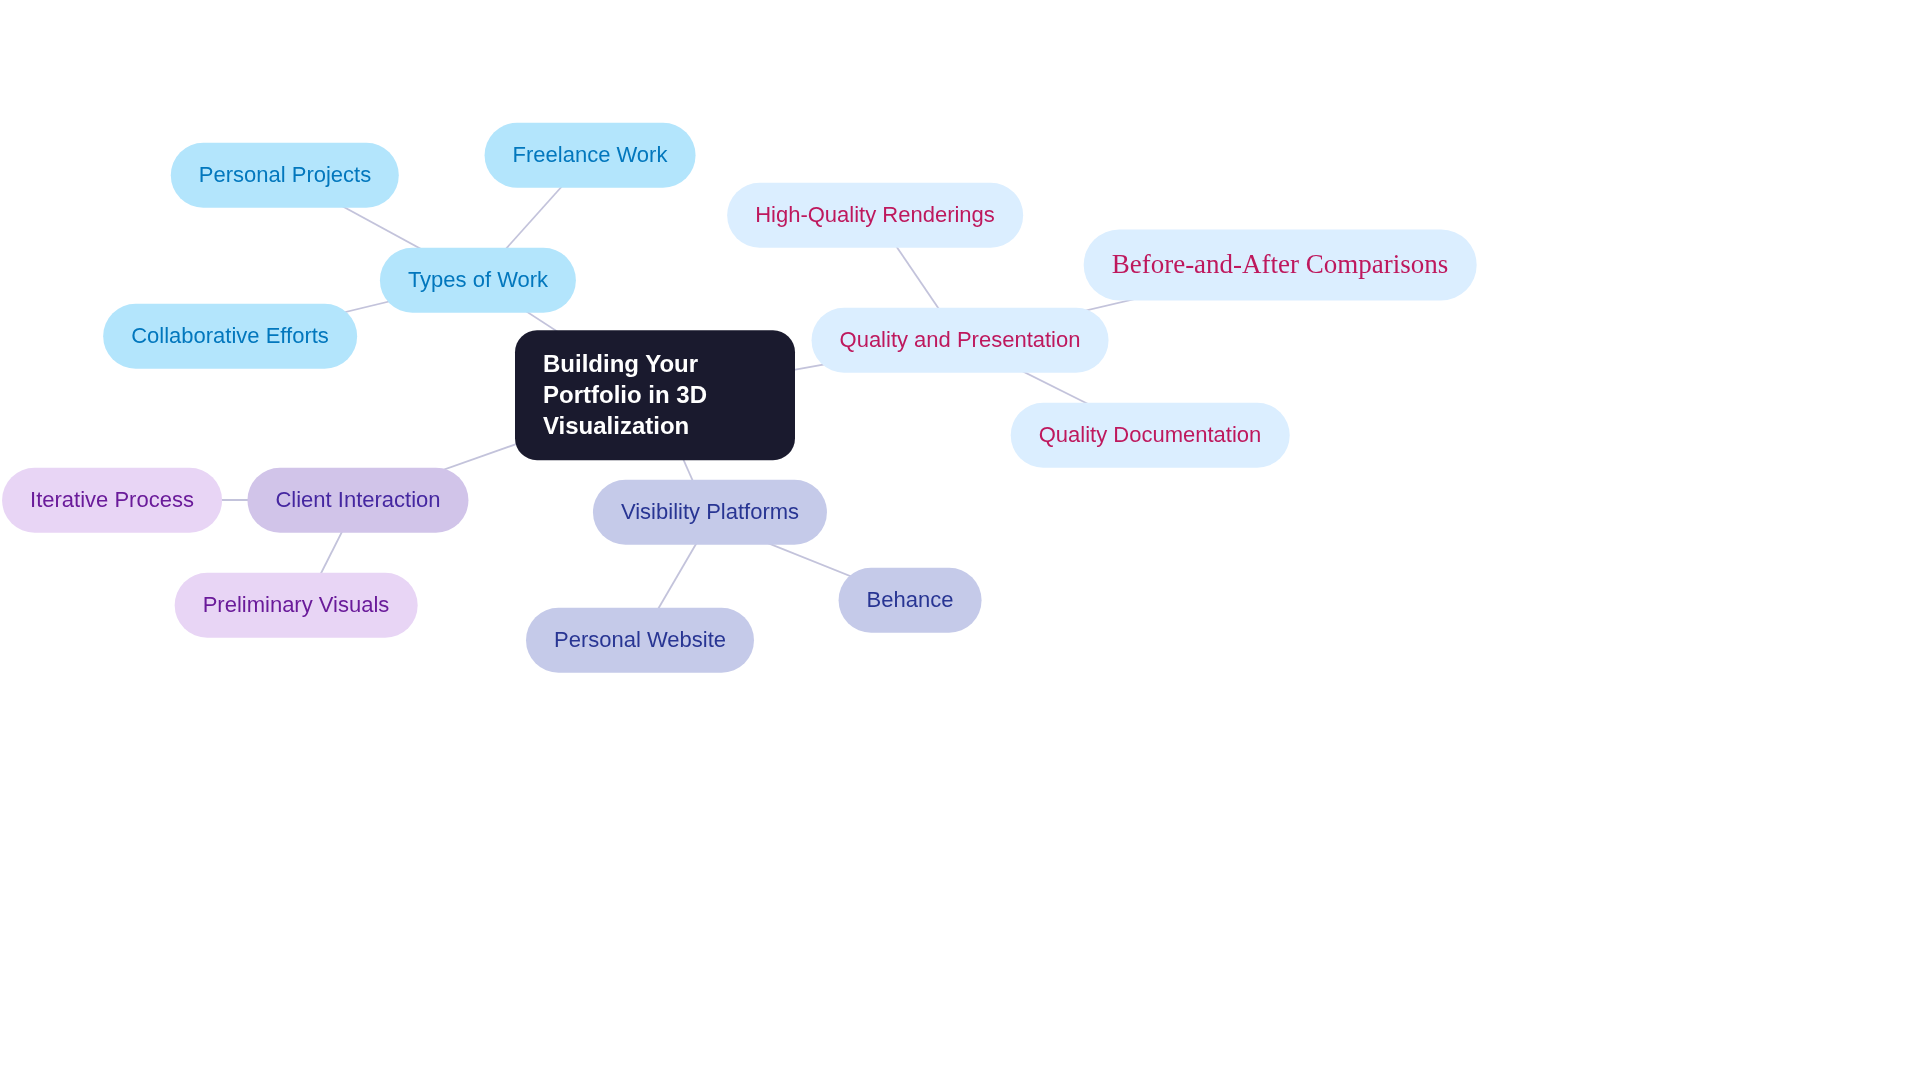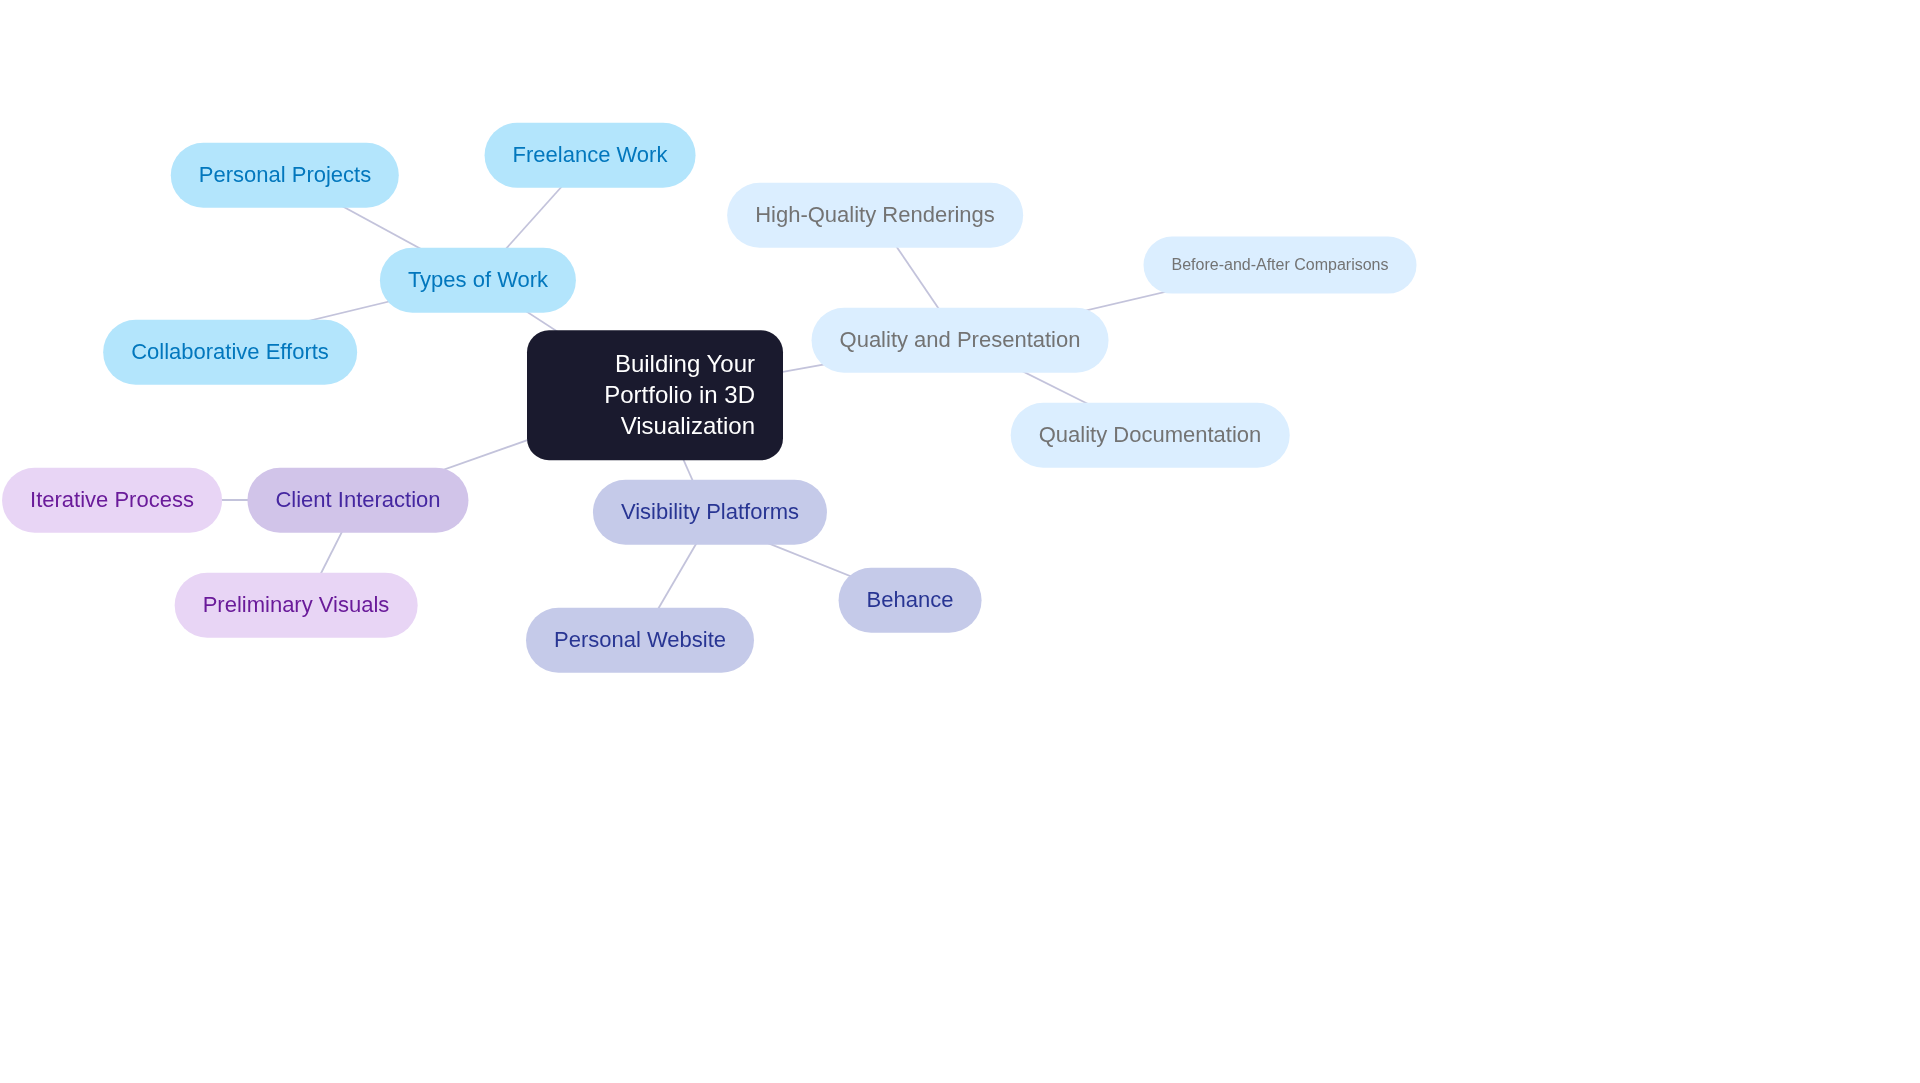--- a/index.html
+++ b/index.html
@@ -34,43 +34,43 @@
       font-weight: 500;
       cursor: default;
       transform: translate(-50%, -50%);
       padding: 18px 28px;
       line-height: 1.3;
     }
     .node-center {
       background: #1a1a2e;
       color: #ffffff;
       font-size: 24px;
-      font-weight: 400;
+      font-weight: 700;
       border-radius: 22px;
-      width: 256px;
-      text-align: right;
+      width: 280px;
+      text-align: left;
     }
     .node-blue {
       background: #b3e5fc;
       color: #0277bd;
       border: none;
     }
     .node-lavender {
       background: #d1c4e9;
       color: #4527a0;
       border: none;
     }
     .node-purple-light {
       background: #e8d5f5;
       color: #6a1b9a;
       border: none;
     }
     .node-blue-pale {
       background: #dbeeff;
-      color: #737373;
+      color: #be185d;
       border: none;
     }
     .node-violet {
       background: #c5cae9;
       color: #283593;
       border: none;
     }
   </style>
 </head>
 <body>
@@ -102,33 +102,33 @@
   </div>
 
   <div class="node node-blue" id="node-freelanceWork" style="left: 590px; top: 155px;">
     <span>Freelance Work</span>
   </div>
 
   <div class="node node-blue" id="node-personalProjects" style="left: 285px; top: 175px;">
     <span>Personal Projects</span>
   </div>
 
-  <div class="node node-blue" id="node-collaborativeEfforts" style="left: 230px; top: 352px; align-items: flex-end;">
+  <div class="node node-blue" id="node-collaborativeEfforts" style="left: 230px; top: 336px; align-items: flex-end;">
     <span>Collaborative Efforts</span>
   </div>
 
   <div class="node node-blue-pale" id="node-qualityAndPresentation" style="left: 960px; top: 340px;">
     <span>Quality and Presentation</span>
   </div>
 
   <div class="node node-blue-pale" id="node-highQualityRenderings" style="left: 875px; top: 215px;">
     <span>High-Quality Renderings</span>
   </div>
 
-  <div class="node node-blue-pale" id="node-beforeAndAfter" style="left: 1280px; top: 265px; font-size: 16px;">
+  <div class="node node-blue-pale" id="node-beforeAndAfter" style="left: 1280px; top: 265px; font-size: 27px; font-family: Liberation Serif, serif;">
     <span>Before-and-After Comparisons</span>
   </div>
 
   <div class="node node-blue-pale" id="node-processDocumentation" style="left: 1150px; top: 435px;">
     <span>Quality Documentation</span>
   </div>
 
   <div class="node node-lavender" id="node-clientInteraction" style="left: 358px; top: 500px;">
     <span>Client Interaction</span>
   </div>

